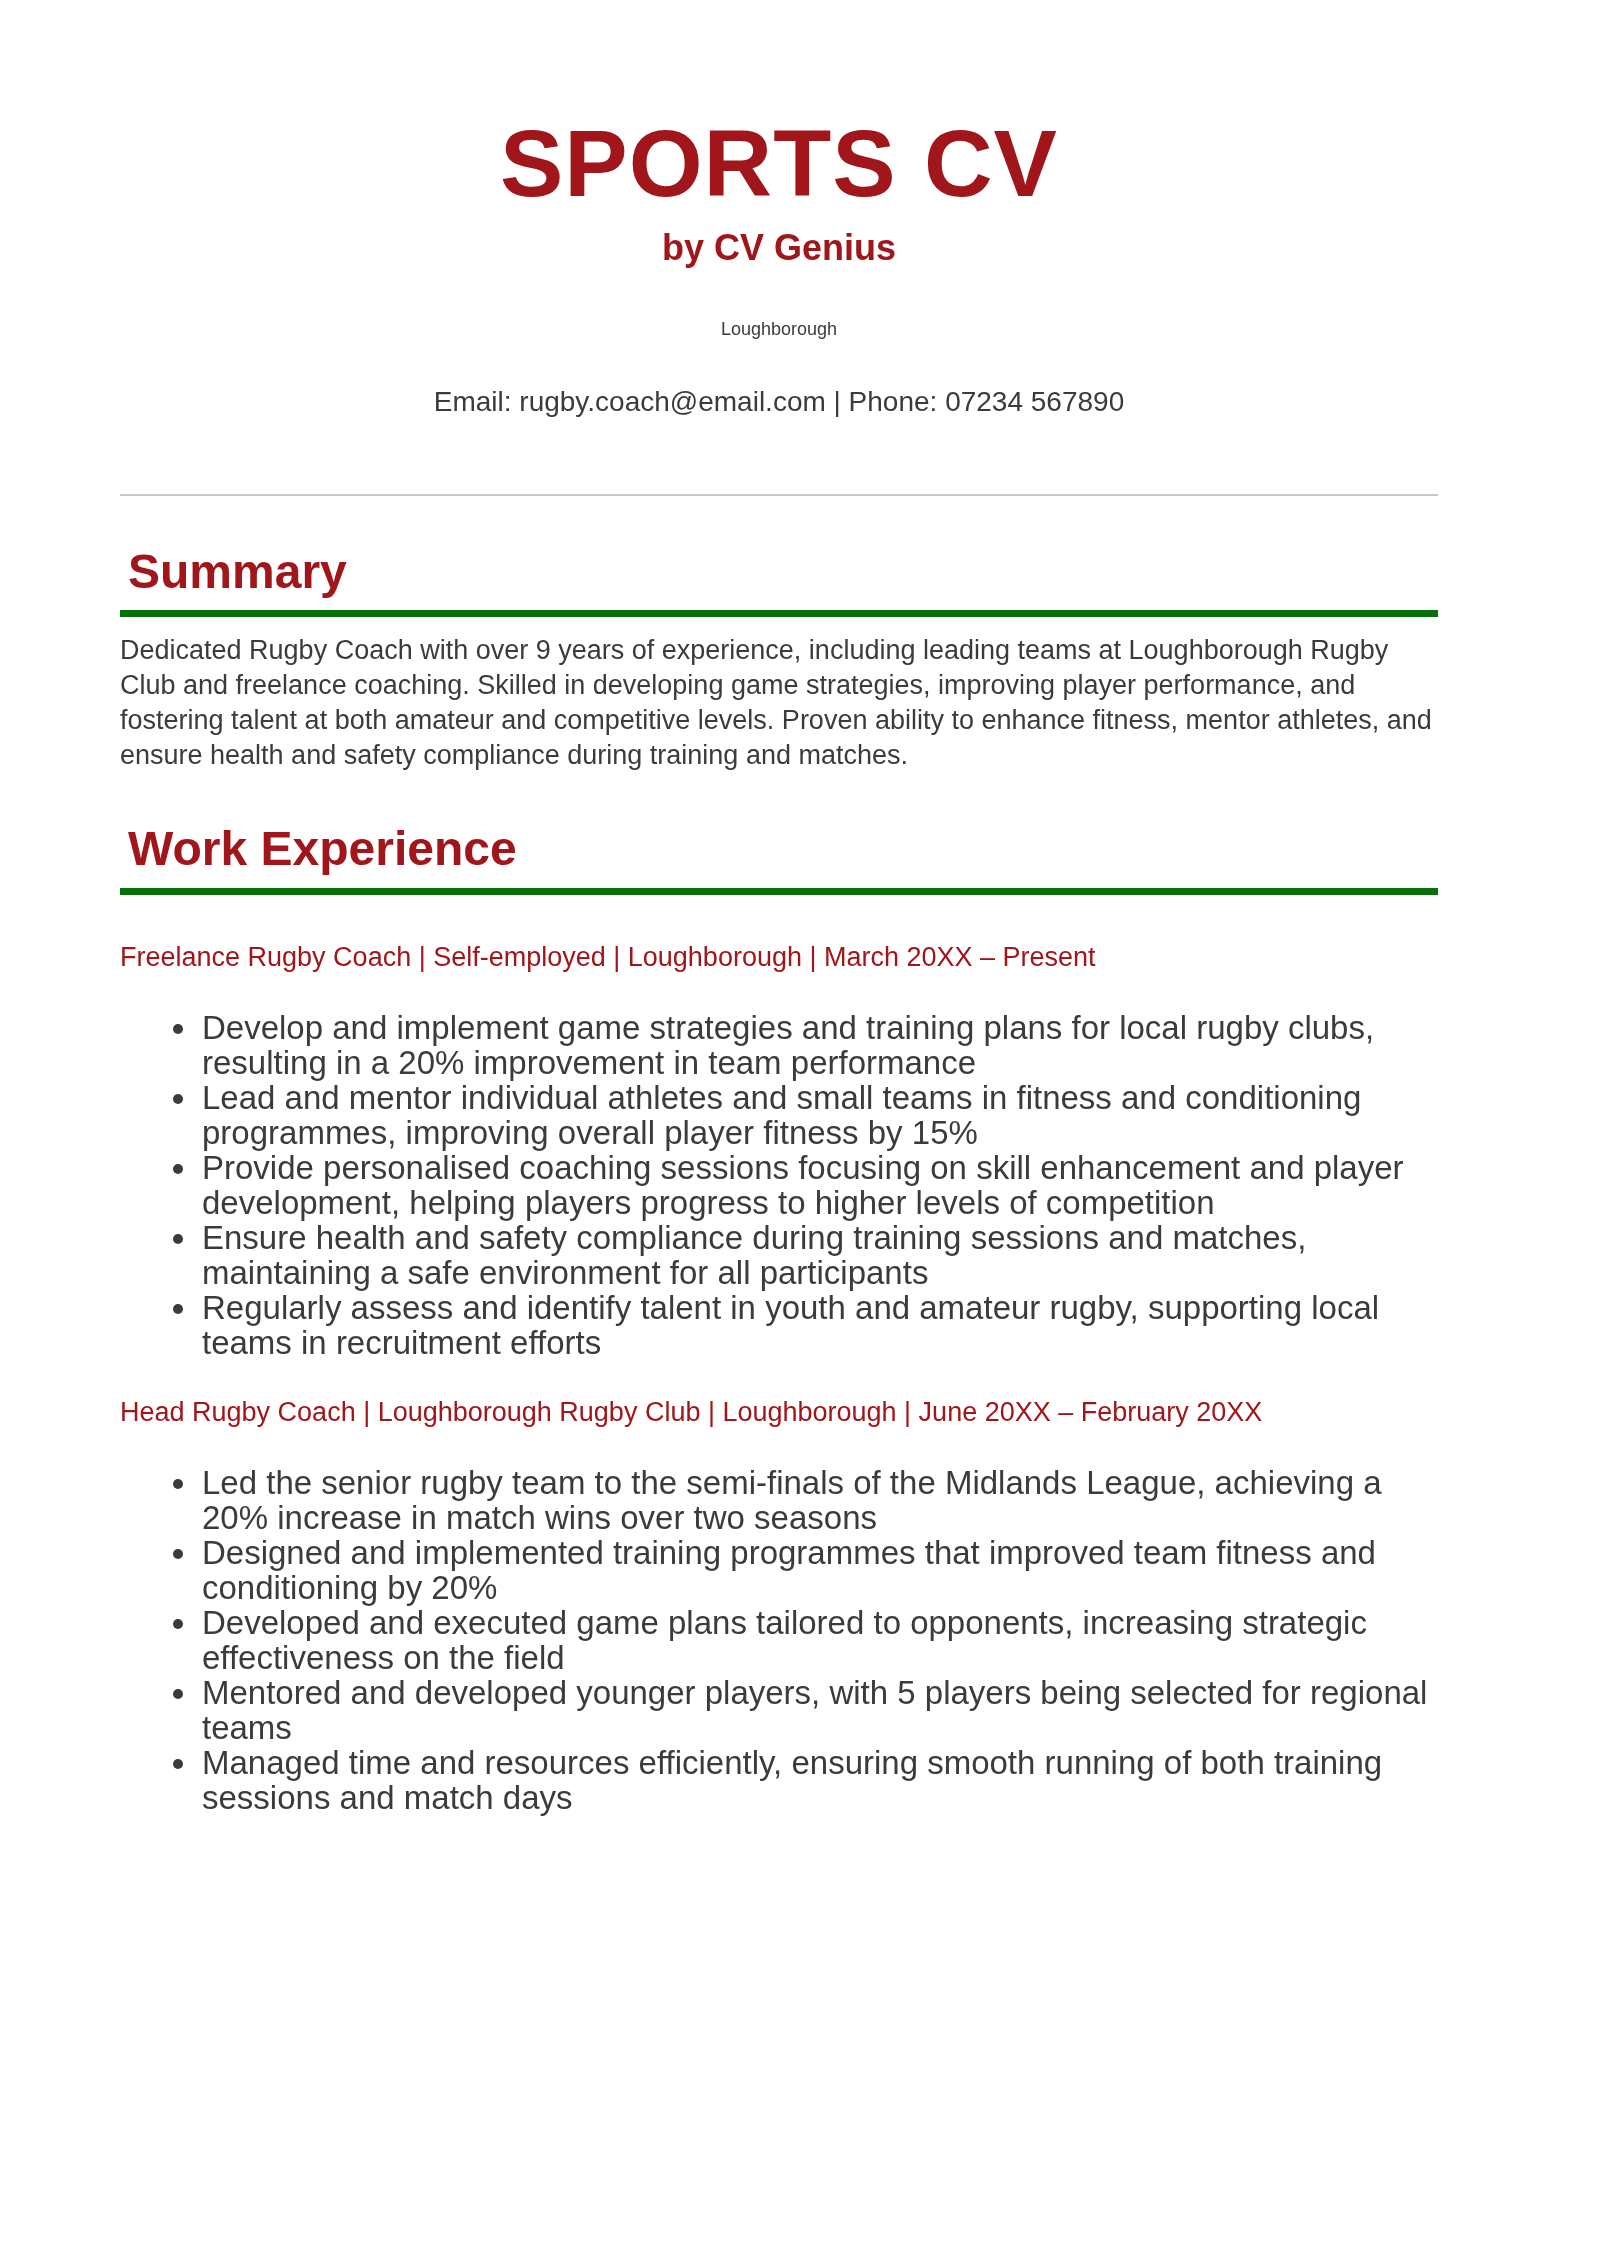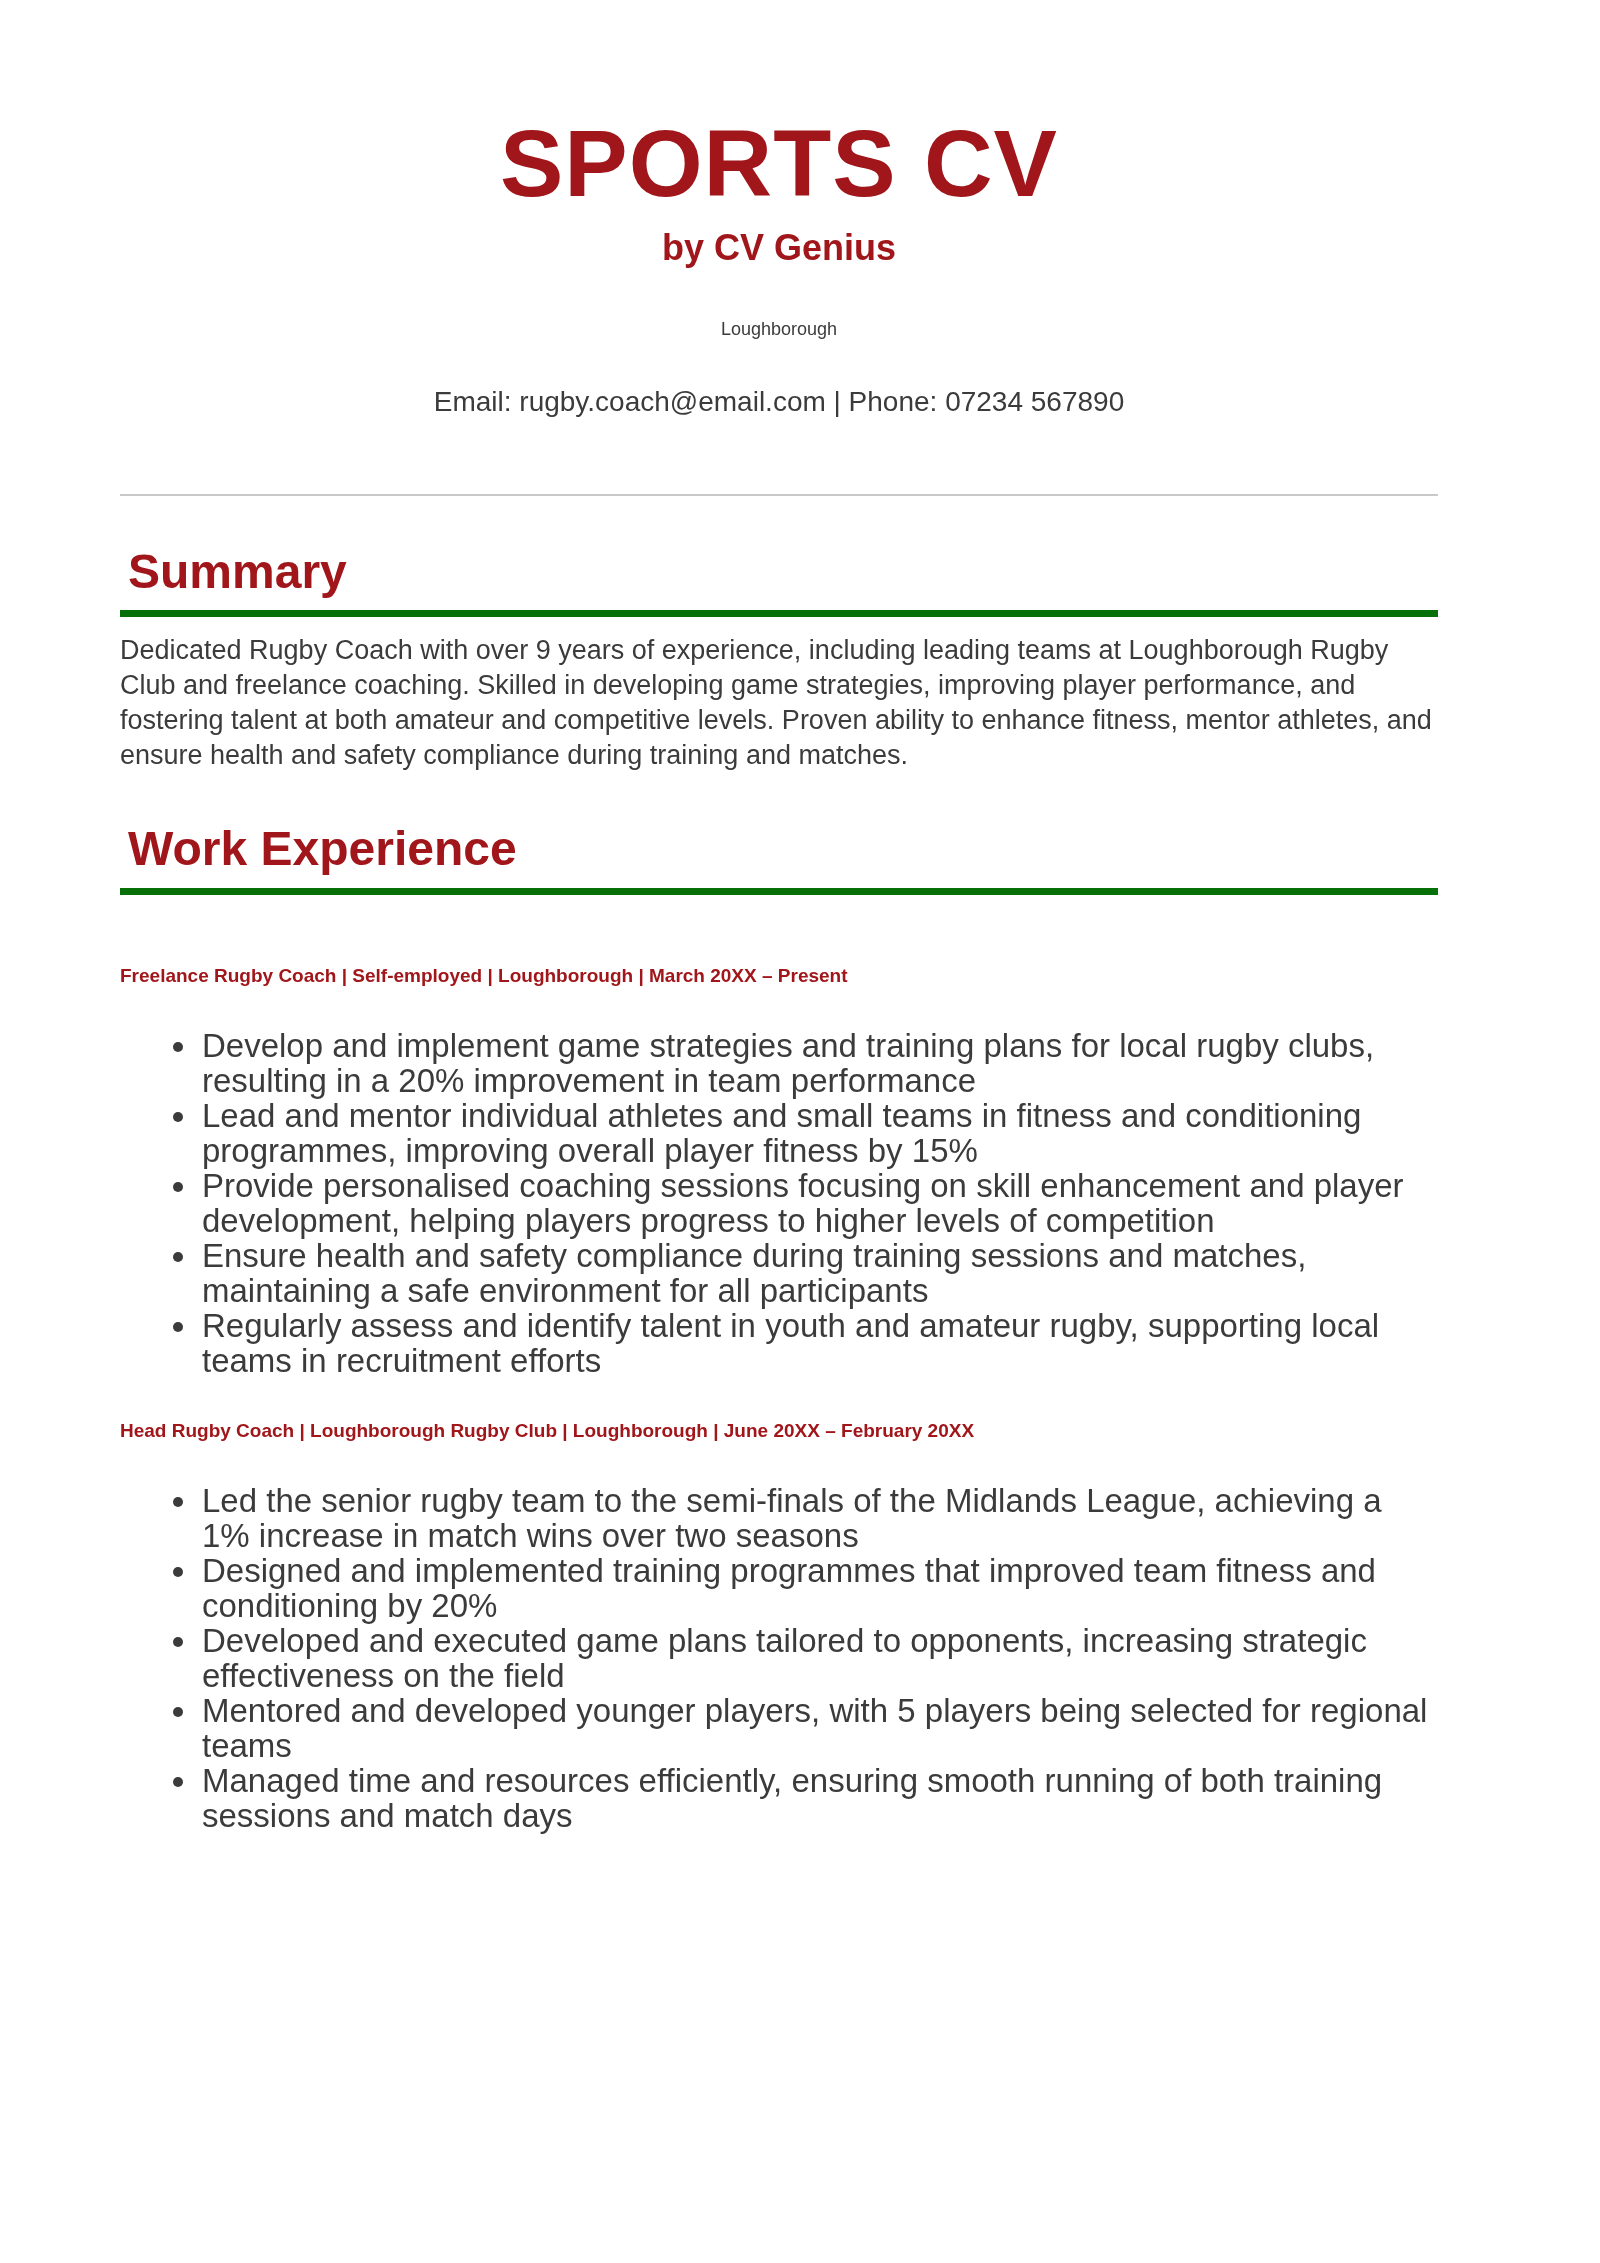--- a/index.html
+++ b/index.html
@@ -65,24 +65,24 @@
     height: 7px;
     background: var(--accent-green, #087008);
   }
   .summary-text {
     margin: 16px 0 0 0;
     font-size: 27px;
     line-height: 35px;
     color: var(--text-color, #3B3B3B);
   }
   h3.job-title {
-    margin: 62px 0 0 0;
-    font-size: 19px;
+    margin: 44px 0 0 0;
+    font-size: 27px;
     line-height: 37px;
-    font-weight: 700;
+    font-weight: 400;
     color: var(--accent-red, #A0161A);
   }
   h3.job-title + ul.job-bullets {
     margin-top: 34px;
   }
   ul.job-bullets {
     margin: 34px 0 0 0;
     padding: 0 0 0 80px;
     font-size: 33px;
     line-height: 35px;
@@ -128,21 +128,21 @@
       <ul class="job-bullets">
         <li>Develop and implement game strategies and training plans for local rugby clubs, resulting in a 20% improvement in team performance</li>
         <li>Lead and mentor individual athletes and small teams in fitness and conditioning programmes, improving overall player fitness by 15%</li>
         <li>Provide personalised coaching sessions focusing on skill enhancement and player development, helping players progress to higher levels of competition</li>
         <li>Ensure health and safety compliance during training sessions and matches, maintaining a safe environment for all participants</li>
         <li>Regularly assess and identify talent in youth and amateur rugby, supporting local teams in recruitment efforts</li>
       </ul>
 
       <h3 class="job-title second-job">Head Rugby Coach | Loughborough Rugby Club | Loughborough | June 20XX – February 20XX</h3>
       <ul class="job-bullets second">
-        <li>Led the senior rugby team to the semi-finals of the Midlands League, achieving a 1% increase in match wins over two seasons</li>
+        <li>Led the senior rugby team to the semi-finals of the Midlands League, achieving a 20% increase in match wins over two seasons</li>
         <li>Designed and implemented training programmes that improved team fitness and conditioning by 20%</li>
         <li>Developed and executed game plans tailored to opponents, increasing strategic effectiveness on the field</li>
         <li>Mentored and developed younger players, with 5 players being selected for regional teams</li>
         <li>Managed time and resources efficiently, ensuring smooth running of both training sessions and match days</li>
       </ul>
     </div>
 
   </div>
 </div>
 

